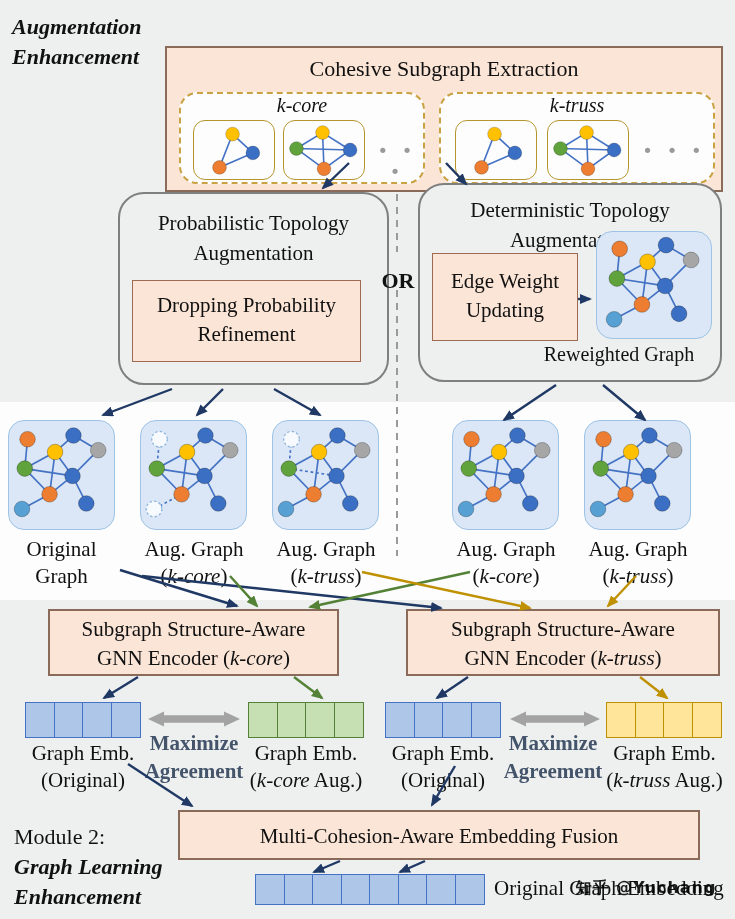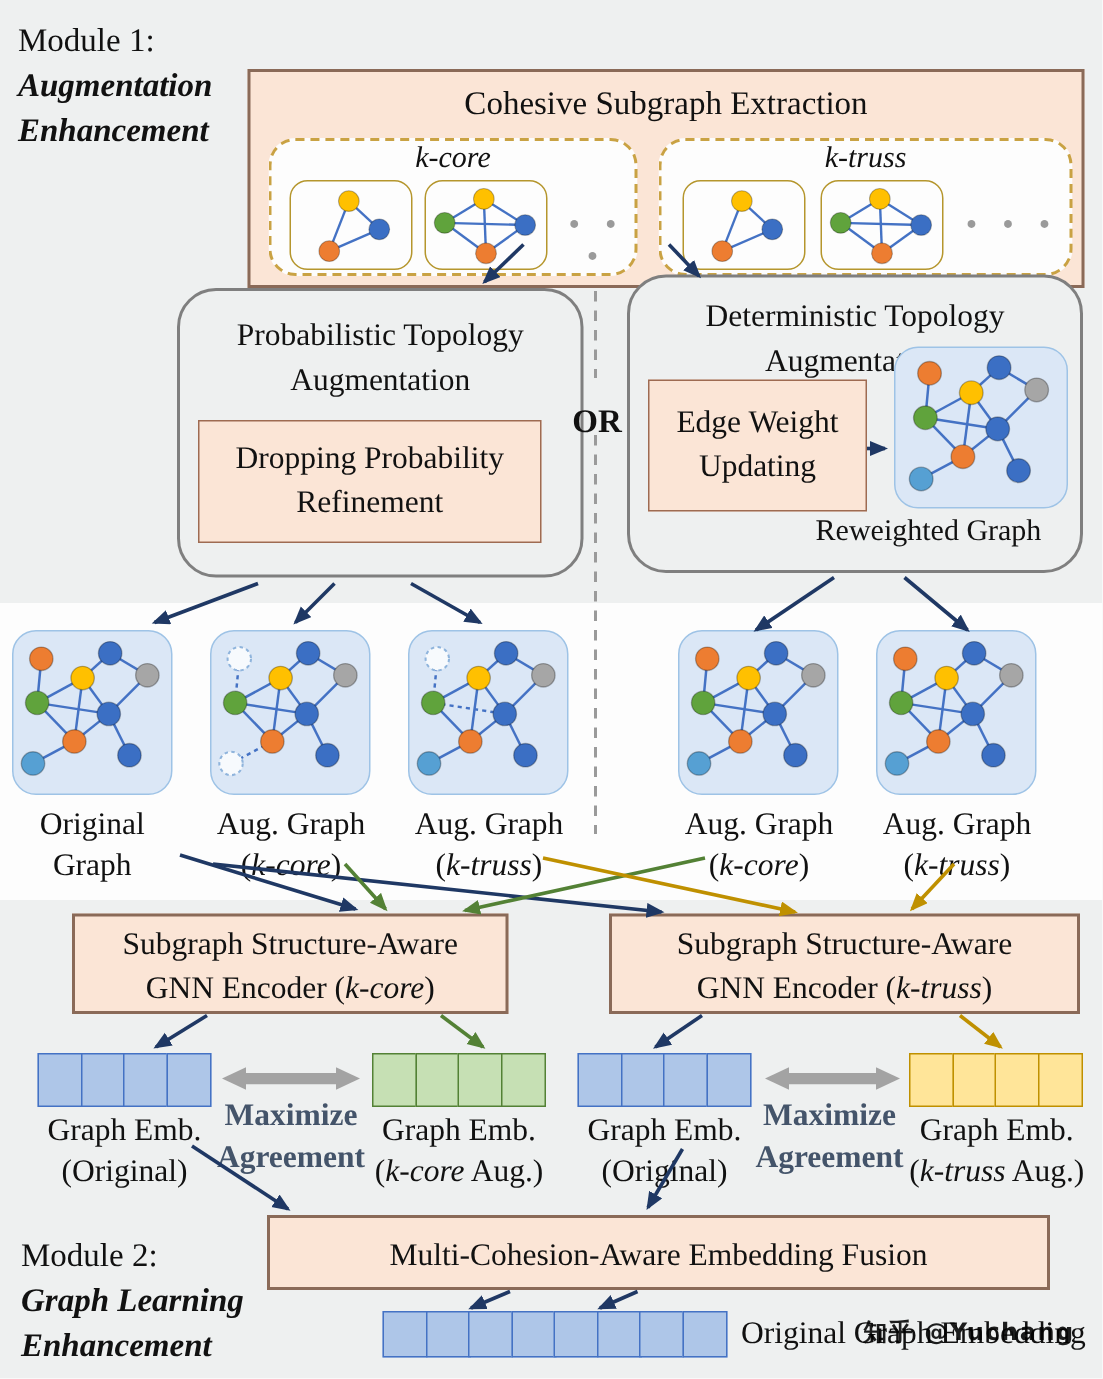--- a/index.html
+++ b/index.html
@@ -55,21 +55,20 @@
   .graypoly{fill:#a3a3a3;}
 </style>
 </head>
 <body>
 
 <div class="stage">
 
   <div class="abs white-band"></div>
 
   <div class="abs module" style="left:12px;top:12px;width:160px;">
-    <div>Module 1:</div>
     <div class="bi">Augmentation</div>
     <div class="bi">Enhancement</div>
   </div>
 
   <div class="abs salmon" style="left:165px;top:14px;width:558px;height:146px;margin-top:32px;">
     <div class="abs ext-title">Cohesive Subgraph Extraction</div>
 
     <div class="abs dashed-box" style="left:12px;top:44px;width:246px;height:92px;">
       <div class="abs sub-label">k-core</div>
       <div class="abs thumb" style="left:12px;top:26px;width:82px;height:60px;">

